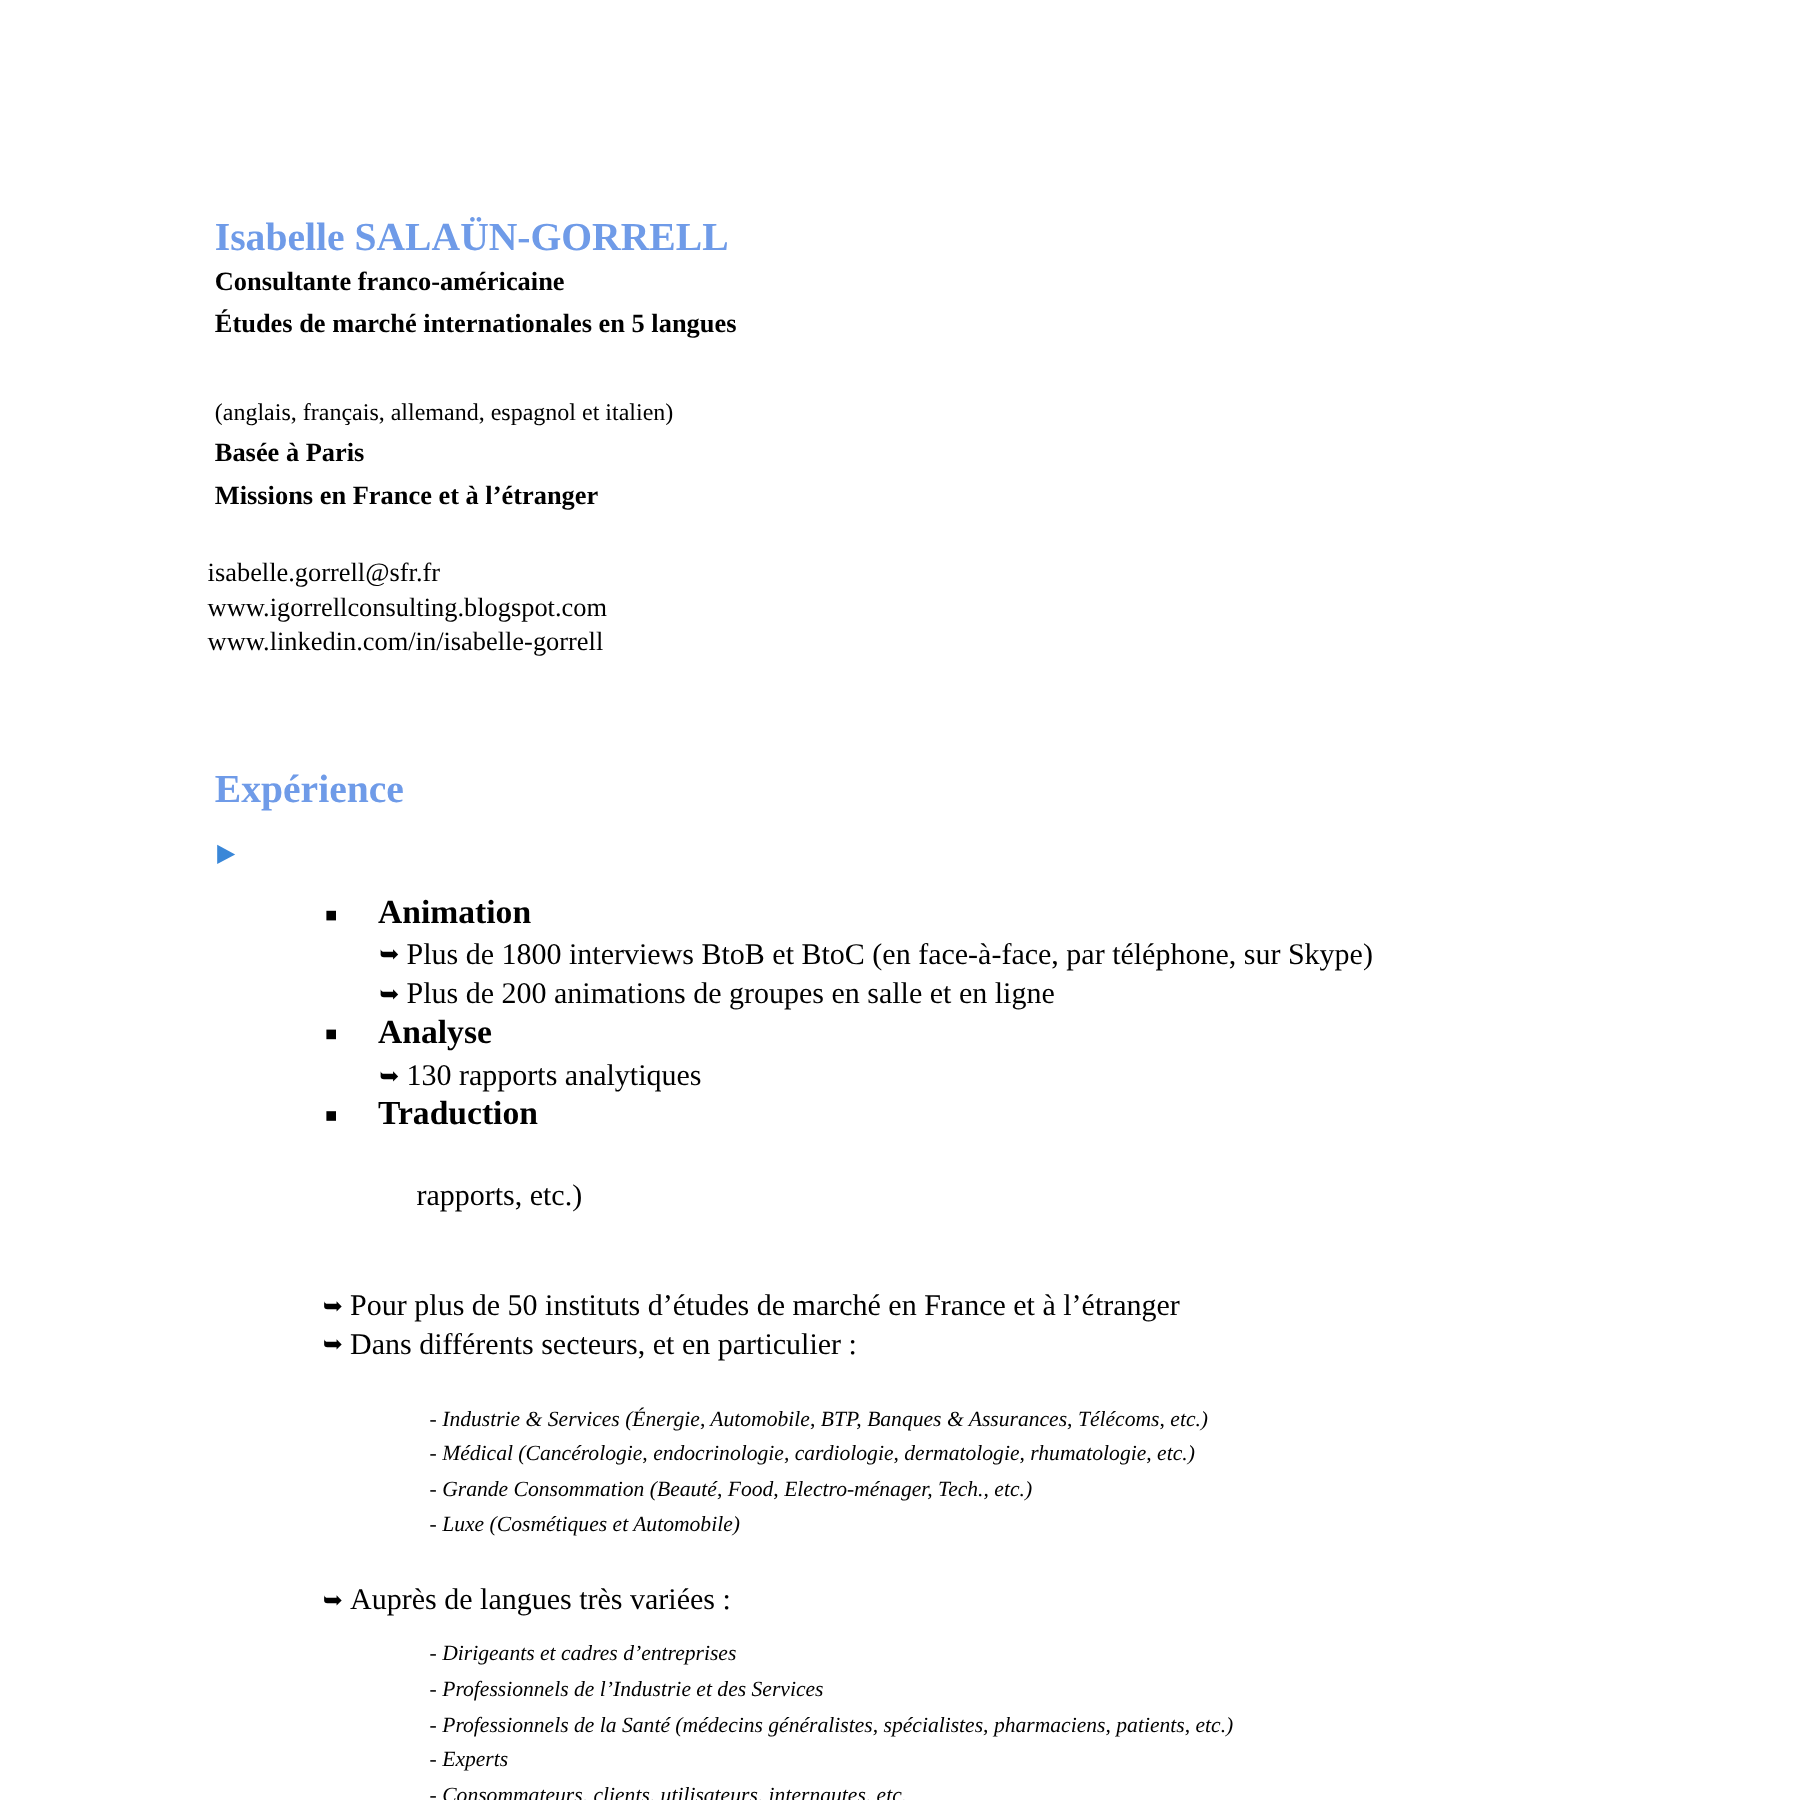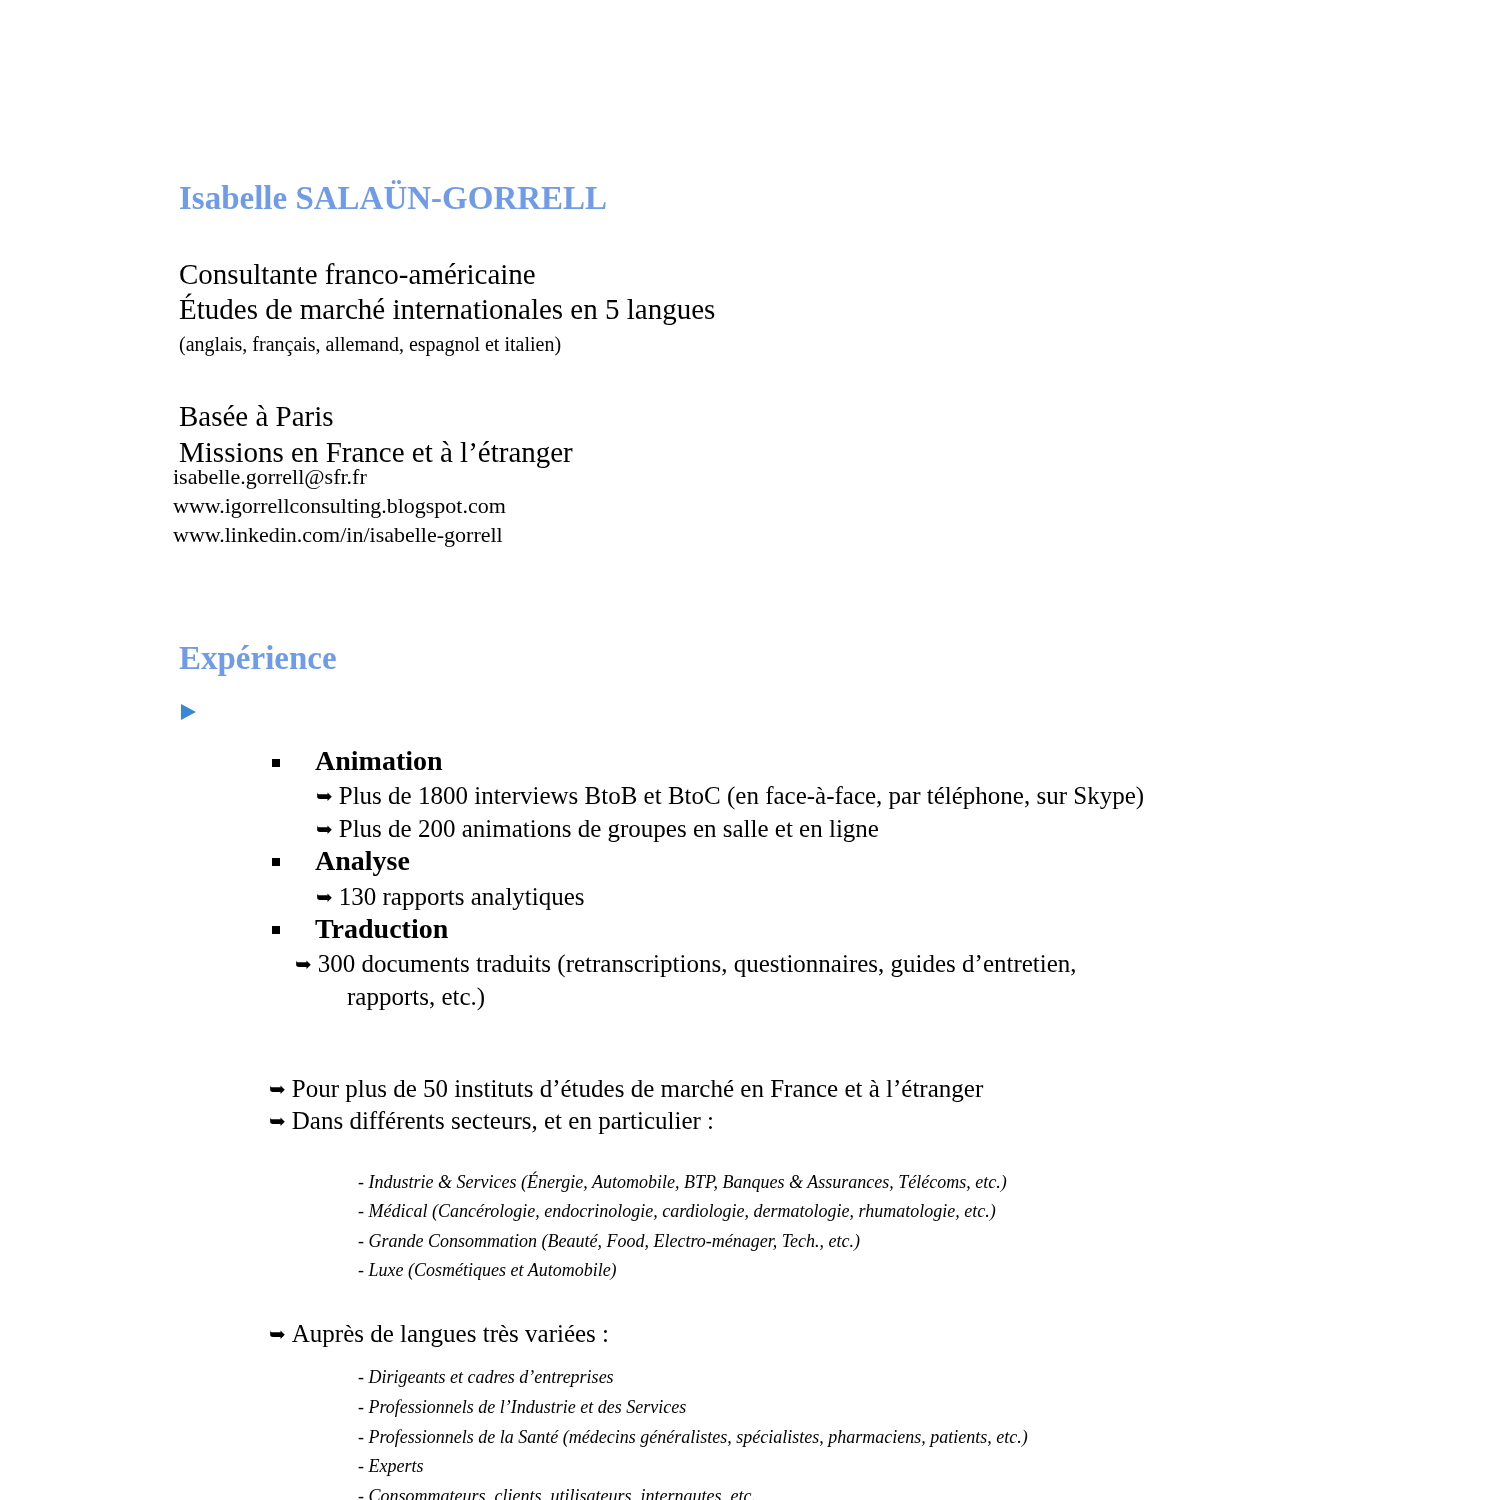--- a/index.html
+++ b/index.html
@@ -2,21 +2,21 @@
 <html><head>
 <meta charset="utf-8">
 <style>
   html, body { margin: 0; padding: 0; background: #ffffff; }
   body { width: 1500px; height: 1500px; overflow: hidden; position: relative;
          font-family: "DejaVu Serif", "Liberation Serif", serif; color: #000; }
   .page { position: absolute; left: 0; top: 0; width: 1477px; height: 1500px; }
   .abs { position: absolute; white-space: nowrap; }
   .name { left: 179px; top: 180px; font-size: 33px; font-weight: bold; color: #6f9be8;
           font-family: "Liberation Serif", serif; letter-spacing: 0px; }
-  .hline { left: 179px; font-size: 29px; font-weight: normal; font-family: "Liberation Serif", serif; margin-top: 36px; }
+  .hline { left: 179px; font-size: 22px; font-weight: bold; font-family: "Liberation Serif", serif; }
   .small { left: 179px; font-size: 20px; font-family: "Liberation Serif", serif; }
   .contact { left: 173px; font-size: 22px; font-family: "Liberation Serif", serif; }
   .section-title { left: 179px; top: 640px; font-size: 33px; font-weight: bold; color: #6f9be8;
                    font-family: "Liberation Serif", serif; }
   .tri { left: 181px; top: 704px; width: 0; height: 0; border-left: 15px solid #3a87d8;
          border-top: 8px solid transparent; border-bottom: 8px solid transparent; }
   .job { left: 225px; top: 694px; font-size: 28px; font-weight: bold; font-family: "Liberation Serif", serif; }
   .sq { width: 8px; height: 8px; background: #000; }
   .sub { font-size: 28px; font-weight: bold; font-family: "Liberation Serif", serif; text-align: center; }
   .item { font-size: 25px; font-family: "Liberation Serif", serif; }
@@ -53,23 +53,20 @@
   </div>
 
   <div class="abs sq" style="left:272px; top:858px"></div>
   <div class="abs sub" style="left:315px; top:845px">Analyse</div>
   <div class="abs item" style="left:316px; top:883px">
     <span class="arrow">➥</span><span>130 rapports analytiques</span>
   </div>
 
   <div class="abs sq" style="left:272px; top:926px"></div>
   <div class="abs sub" style="left:315px; top:913px">Traduction</div>
-  <div class="abs item" style="left:295px; top:950px">
-    <span class="arrow">➥</span><span>300 documents traduits (retranscriptions, questionnaires, guides d’entretien,</span>
-  </div>
   <div class="abs item" style="left:347px; top:983px">rapports, etc.)</div>
 
   <div class="abs item" style="left:269px; top:1075px">
     <span class="arrow">➥</span><span>Pour plus de 50 instituts d’études de marché en France et à l’étranger</span>
   </div>
   <div class="abs item" style="left:269px; top:1107px">
     <span class="arrow">➥</span><span>Dans différents secteurs, et en particulier :</span>
   </div>
 
   <div class="abs ital" style="left:358px; top:1172px">- Industrie &amp; Services (Énergie, Automobile, BTP, Banques &amp; Assurances, Télécoms, etc.)</div>

